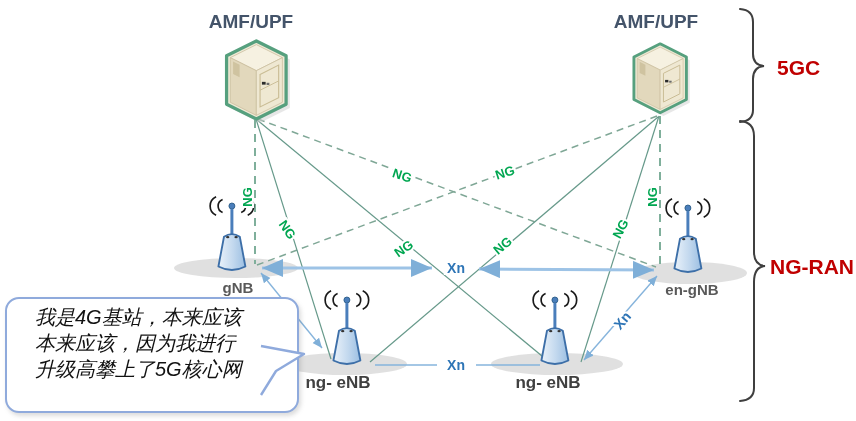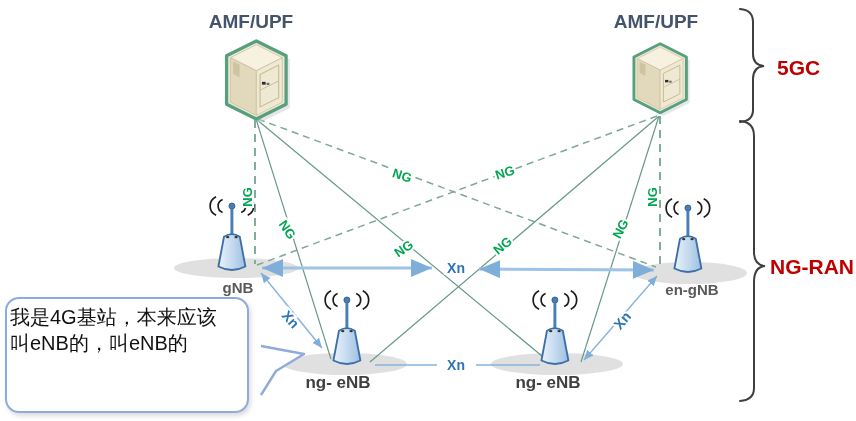--- a/index.html
+++ b/index.html
@@ -18,22 +18,23 @@
     paint-order:stroke;stroke:#ffffff;stroke-width:4px;text-anchor:middle;}
   .ng-dash{stroke:#7FA796;stroke-width:1.5;stroke-dasharray:7 5;fill:none;}
   .ng-dash-thick{stroke:#7FAF9B;stroke-width:2;stroke-dasharray:8 6;fill:none;}
   .ng-solid{stroke:#66998A;stroke-width:1.2;fill:none;}
   .xn-thick{stroke:#9DC3E6;stroke-width:3;fill:none;}
   .xn-thin{stroke:#86B4DC;stroke-width:1.4;fill:none;}
   .brace{stroke:#3F3F3F;stroke-width:2;fill:none;stroke-linecap:round;}
   #callout{
     position:absolute;left:5px;top:297px;width:234px;height:102px;z-index:4;
     background:#fff;border:2px solid #8FAADC;border-radius:14px;
-    padding:5px 3px;color:#111;font-size:20px;line-height:26px;
+    padding:5px 28px;color:#111;font-size:20px;line-height:26px;
     box-shadow:2px 3px 4px rgba(120,120,120,.25);
+    font-style:italic;
   }
   #callout .line{white-space:nowrap;}
   #callout-tail{position:absolute;left:259px;top:340px;z-index:5;}
 </style>
 </head>
 <body>
 
 <div id="stage">
 
 <svg id="net-svg" width="856" height="421" viewBox="0 0 856 421">
@@ -128,19 +129,20 @@
 
   <path class="brace" d="M740,9 Q753,10 753,22 L753,54 Q753,65 764,66 Q753,67 753,79 L753,110 Q753,121 740,122"></path>
   <path class="brace" d="M740,121 Q754,122 754,136 L754,252 Q754,265 765,266 Q754,267 754,282 L754,388 Q754,400 740,401"></path>
 
   <text class="group-label" x="777" y="75">5GC</text>
   <text class="group-label" x="770" y="274">NG-RAN</text>
 </svg>
 
 <div id="callout">
   <div class="line">我是4G基站，本来应该</div>
-  <div class="line">叫eNB的，叫eNB的</div>
+  <div class="line">本来应该，因为我进行</div>
+  <div class="line">升级高攀上了5G核心网</div>
 </div>
 <svg id="callout-tail" width="50" height="60">
   <path d="M2,6 L45,14 L17,31 L2,55" fill="#ffffff" stroke="#8FAADC" stroke-width="2.4" stroke-linejoin="round"></path>
 </svg>
 
 </div>
 
 </body></html>

